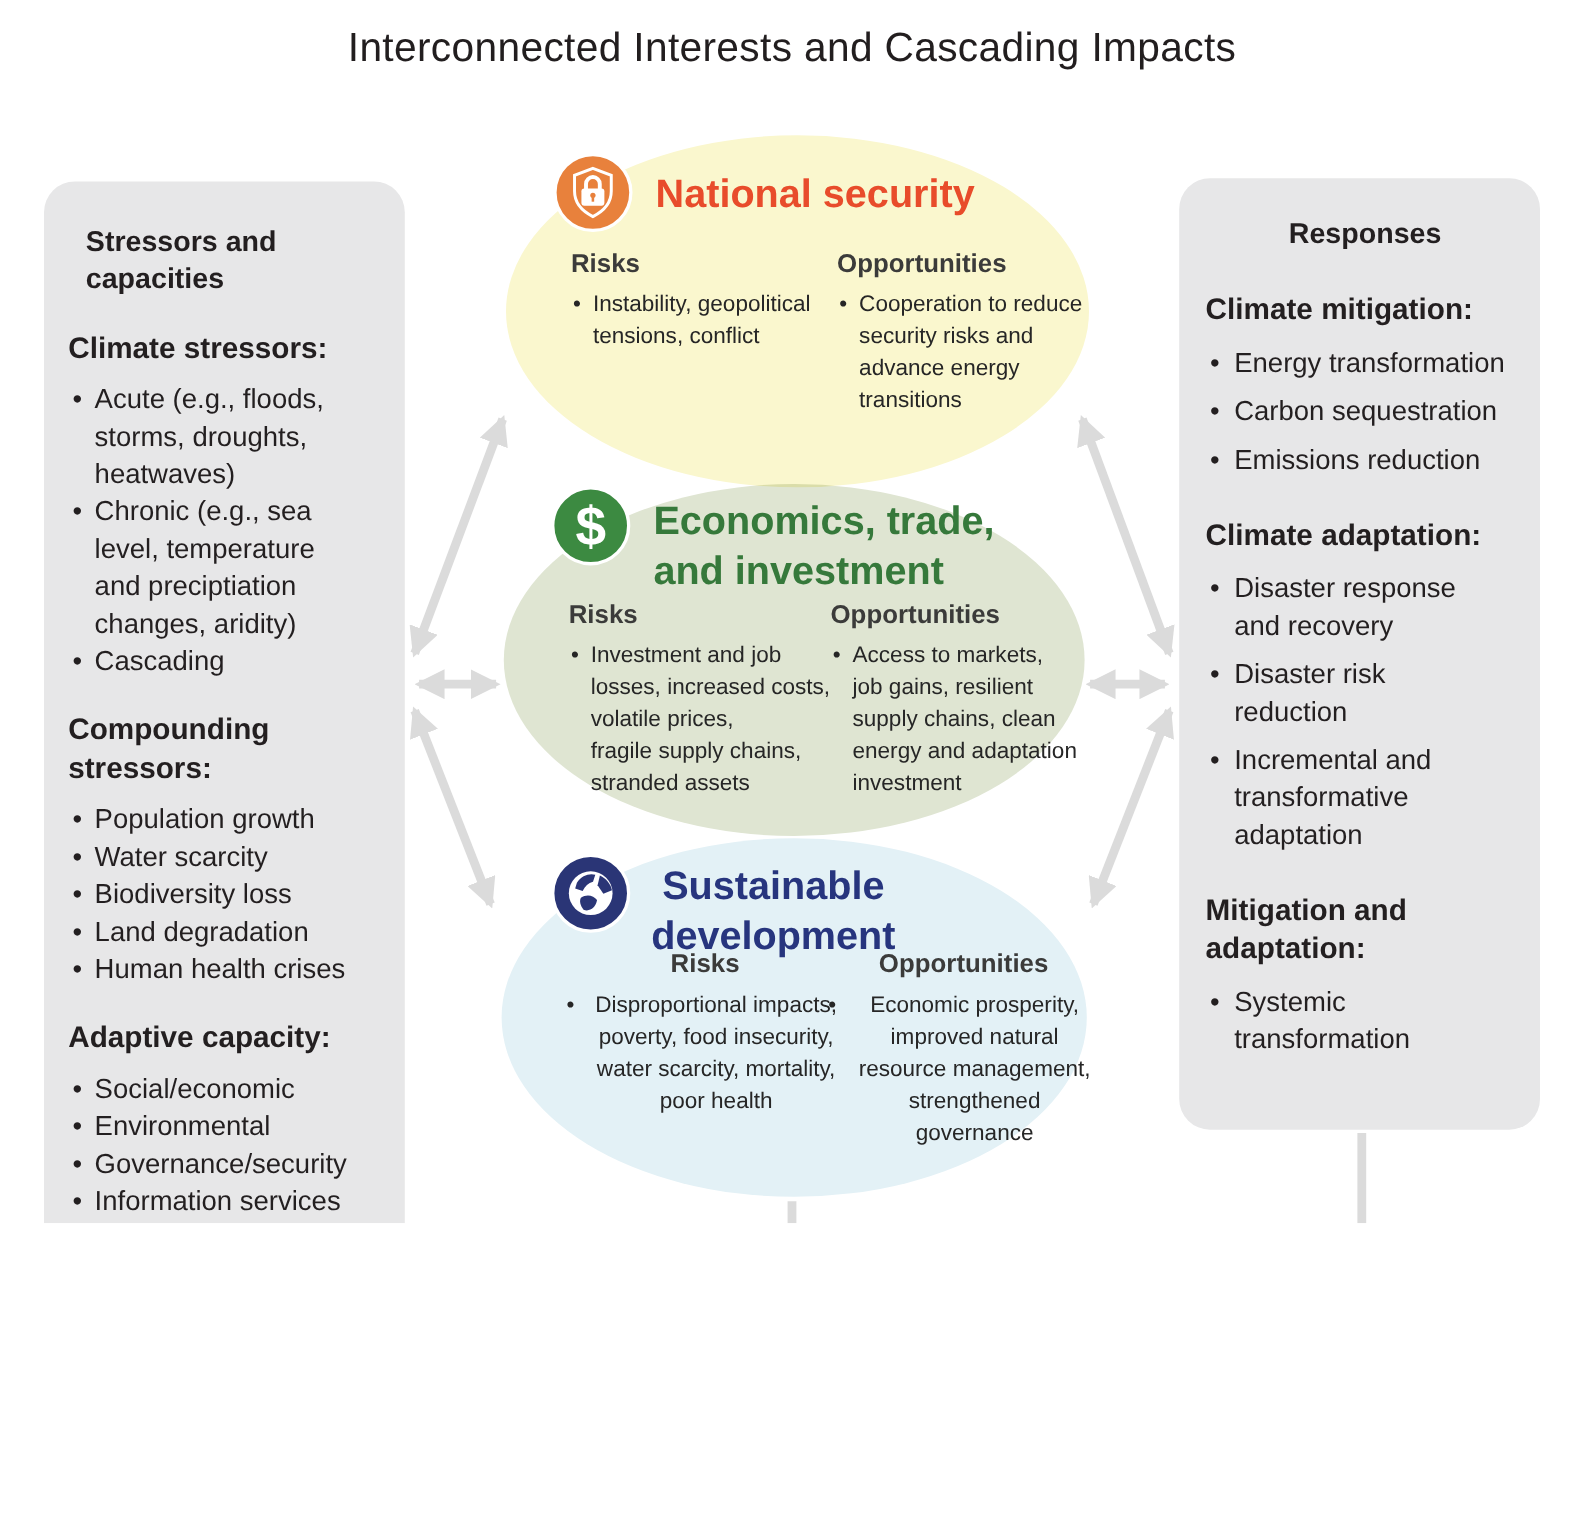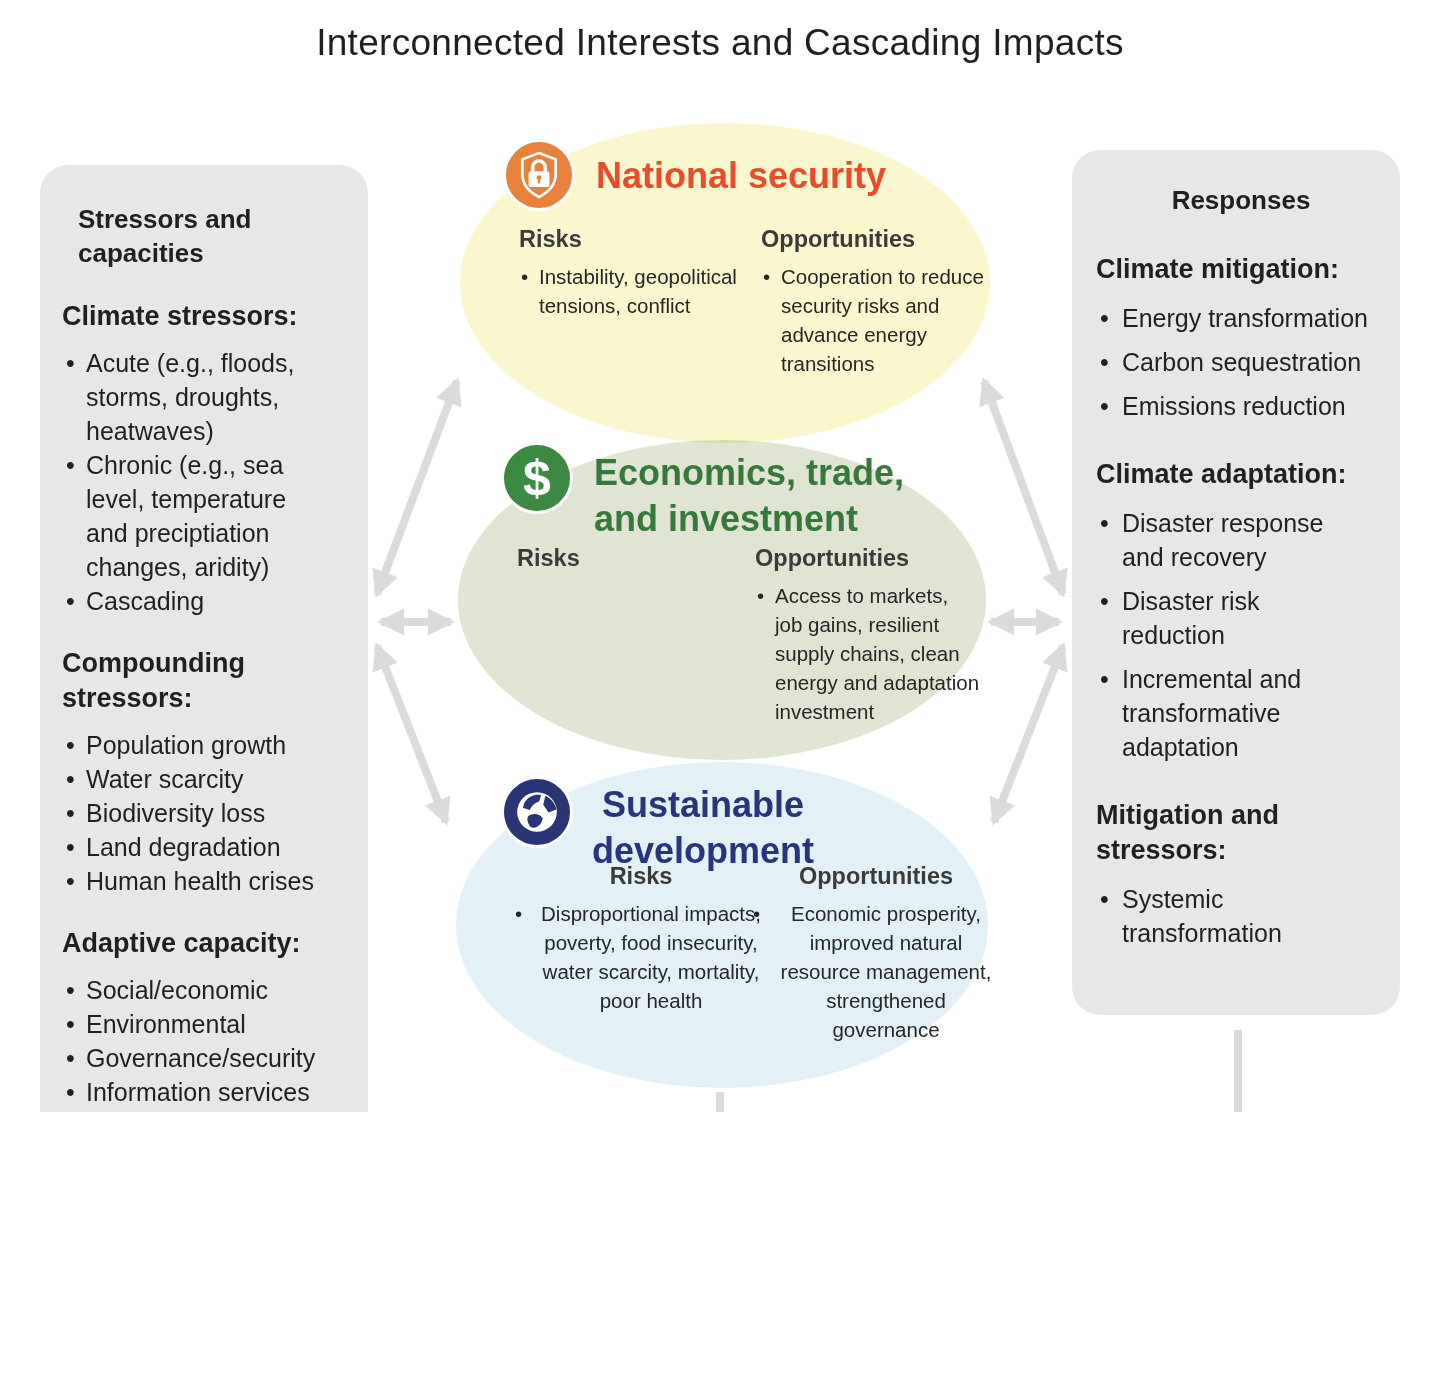--- a/index.html
+++ b/index.html
@@ -5,21 +5,21 @@
   html,body{margin:0;padding:0;background:#fff;}
   .canvas{position:relative;width:1440px;height:1112px;background:#fff;overflow:hidden;
           font-family:"Liberation Sans",sans-serif;color:#231F20;}
 
   .main-title{position:absolute;top:22px;left:0;width:100%;text-align:center;
               font-size:37px;font-weight:400;letter-spacing:.3px;color:#221E1F;}
 
   
   .panel{position:absolute;background:#E7E7E8;border-radius:28px;box-sizing:border-box;}
   .panel.left{left:40px;top:165px;width:328px;height:978px;padding:38px 18px 0 22px;}
-  .panel.right{left:1072px;top:150px;width:328px;height:865px;padding:34px 14px 0 24px;}
+  .panel.right{left:1072px;top:162px;width:328px;height:865px;padding:34px 14px 0 24px;}
   .panel h2{font-size:26px;line-height:1.3;margin:0 16px 24px;white-space:pre-line;}
   .panel.right h2{text-align:center;margin-bottom:28px;}
   .panel h3{font-size:27px;line-height:1.3;margin:28px 0 12px;white-space:pre-line;}
   .panel.right h3{margin:34px 0 14px;}
   .panel ul{list-style:none;margin:0;padding:0;font-size:25px;line-height:1.36;}
   .panel li{position:relative;padding-left:24px;white-space:pre-line;}
   .panel.right li{margin-bottom:10px;padding-left:26px;}
   .panel li::before{content:"•";position:absolute;left:4px;}
 
   
@@ -139,21 +139,21 @@
     <ul>
       <li>Disaster response
 and recovery</li>
       <li>Disaster risk
 reduction</li>
       <li>Incremental and
 transformative
 adaptation</li>
     </ul>
     <h3>Mitigation and
-stressors:</h3>
+adaptation:</h3>
     <ul>
       <li>Systemic
 transformation</li>
     </ul>
   </section>
 
   <div class="e-content ec1">
     <div class="e-icon" style="background-color: rgb(232, 129, 60);">
       <svg width="44" height="48" viewBox="0 0 40 46">
         <path d="M20,2 L36,8 V22 C36,33 29,39.5 20,44 C11,39.5 4,33 4,22 V8 Z" fill="none" stroke="#fff" stroke-width="2.6"></path>
@@ -179,20 +179,25 @@
   </div>
 
   <div class="e-content ec2">
     <div class="e-icon" style="background-color: rgb(60, 138, 65);">
       <span class="glyph">$</span>
     </div>
     <div class="e-title" style="color: rgb(54, 121, 59);">Economics, trade,
 and investment</div>
     <div class="col risks">
       <div class="col-h">Risks</div>
+      <div class="col-item">Investment and job
+losses, increased costs,
+volatile prices,
+fragile supply chains,
+stranded assets</div>
     </div>
     <div class="col opps">
       <div class="col-h">Opportunities</div>
       <div class="col-item">Access to markets,
 job gains, resilient
 supply chains, clean
 energy and adaptation
 investment</div>
     </div>
   </div>

